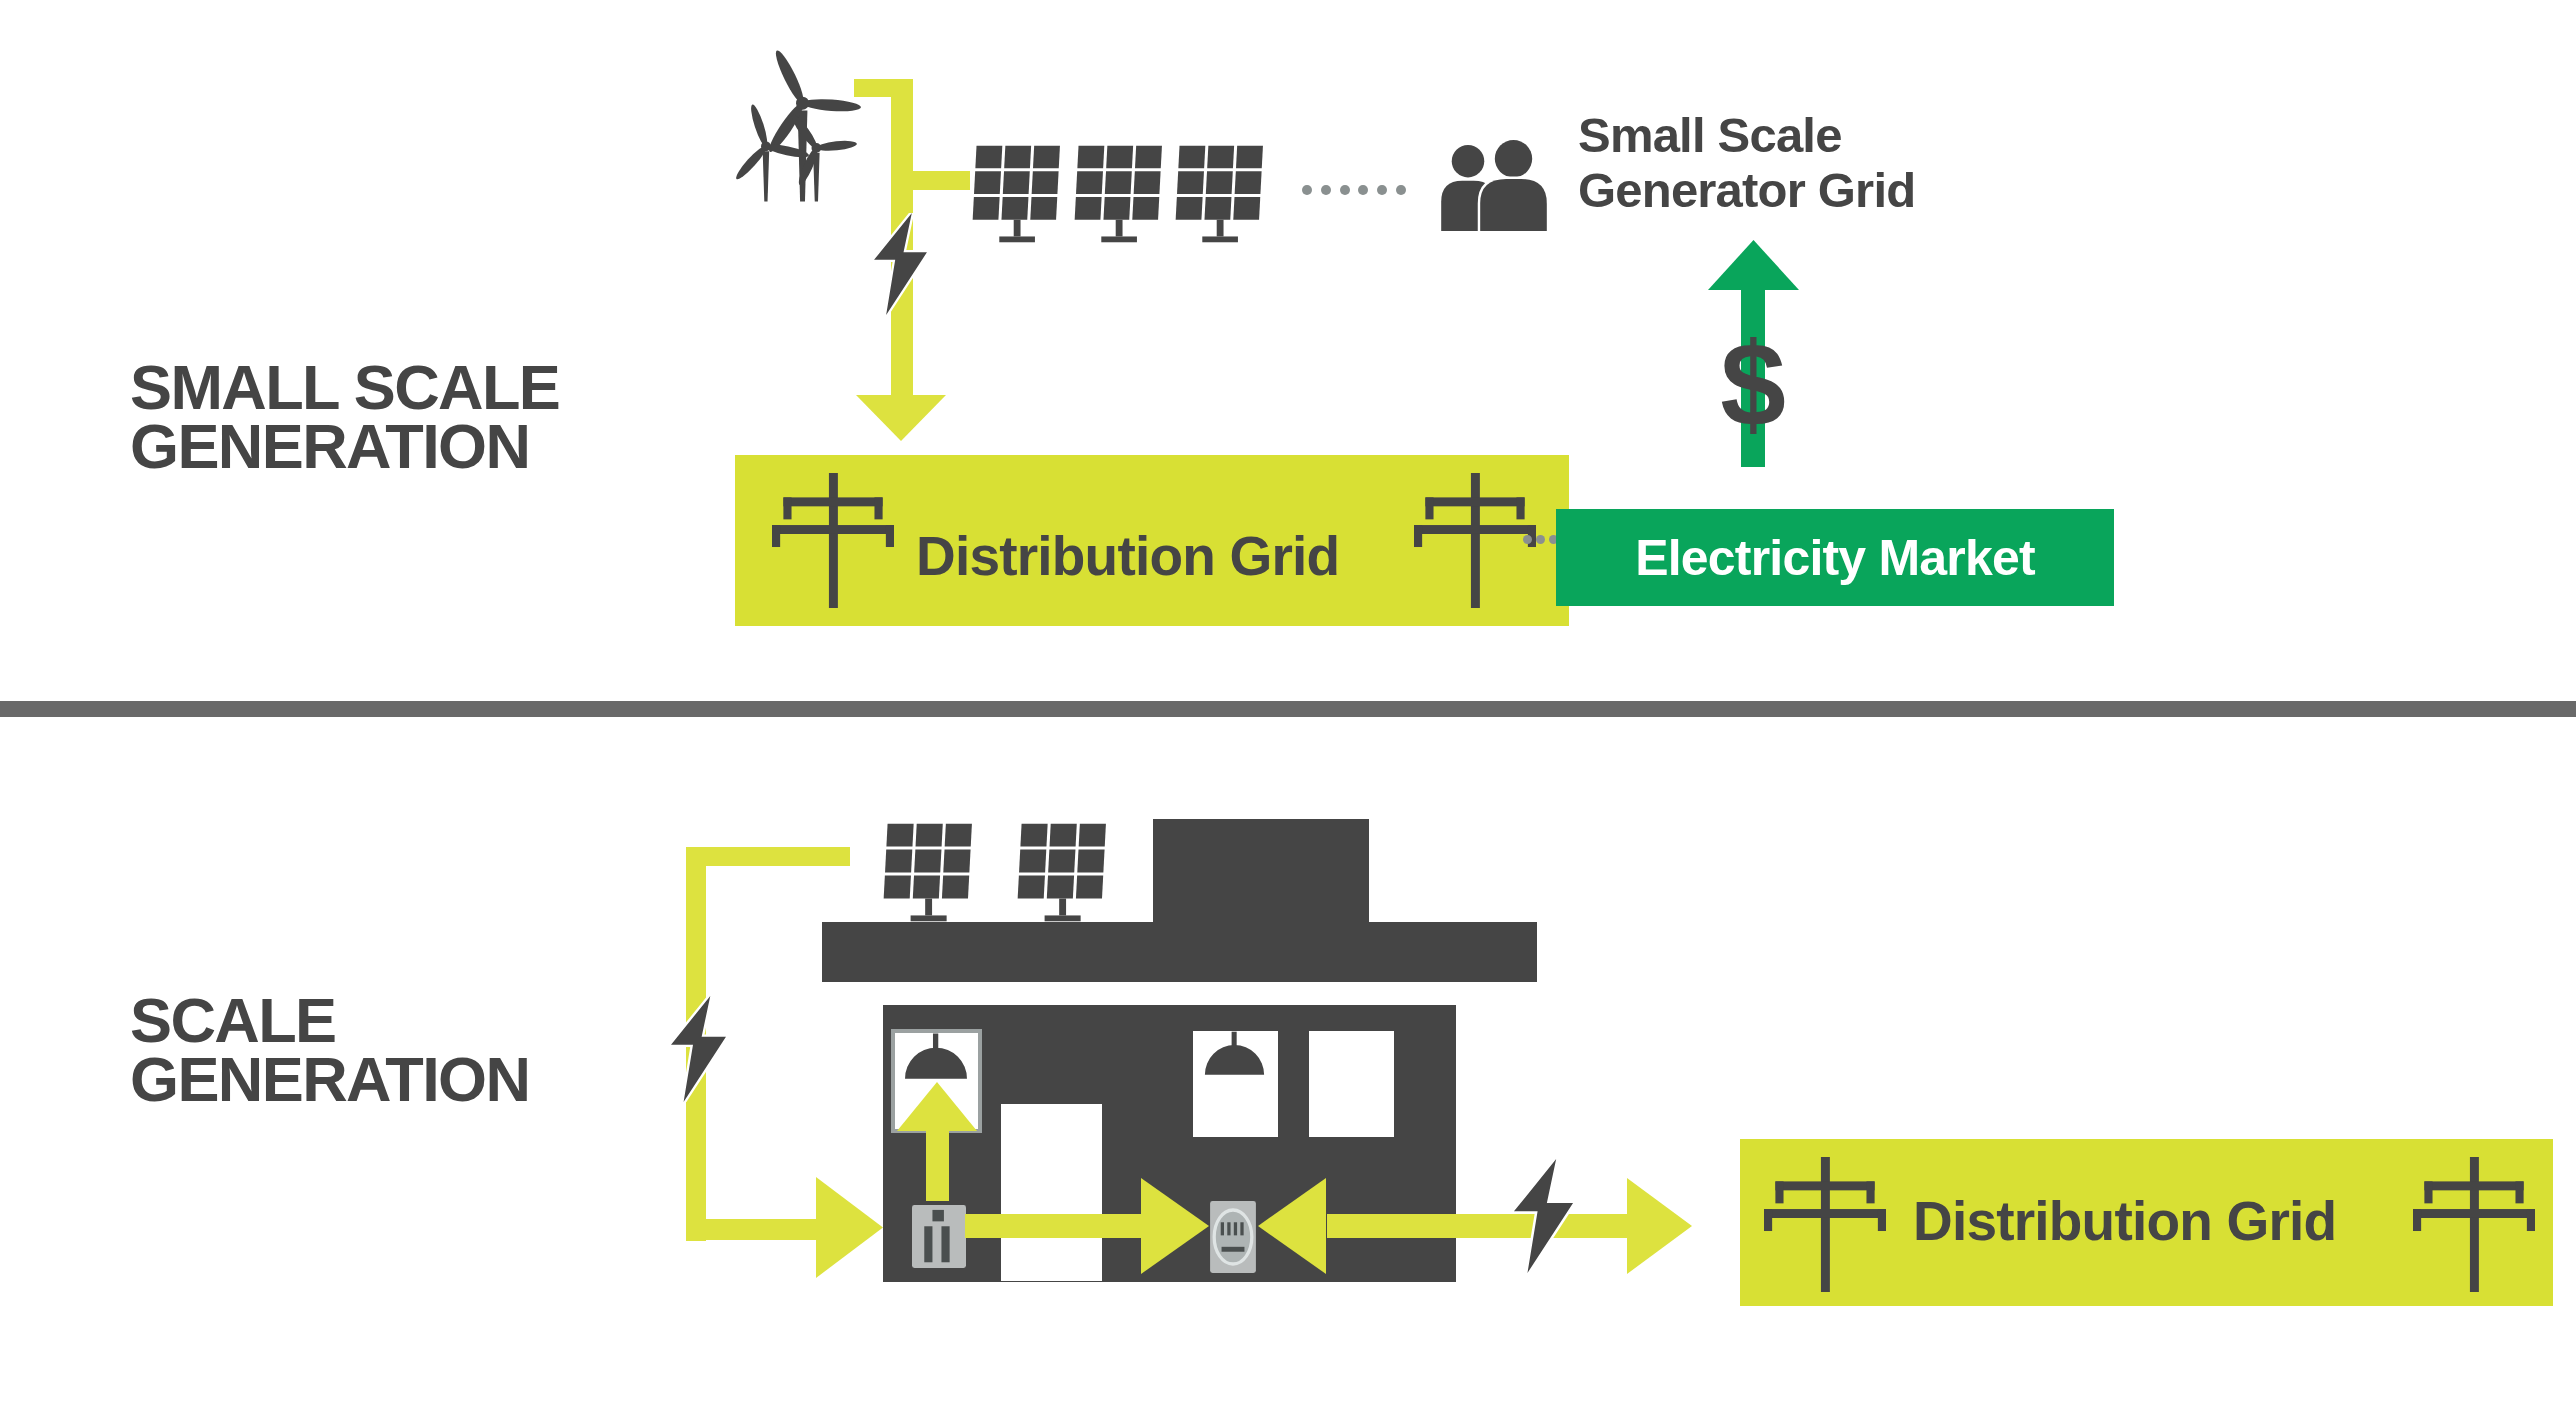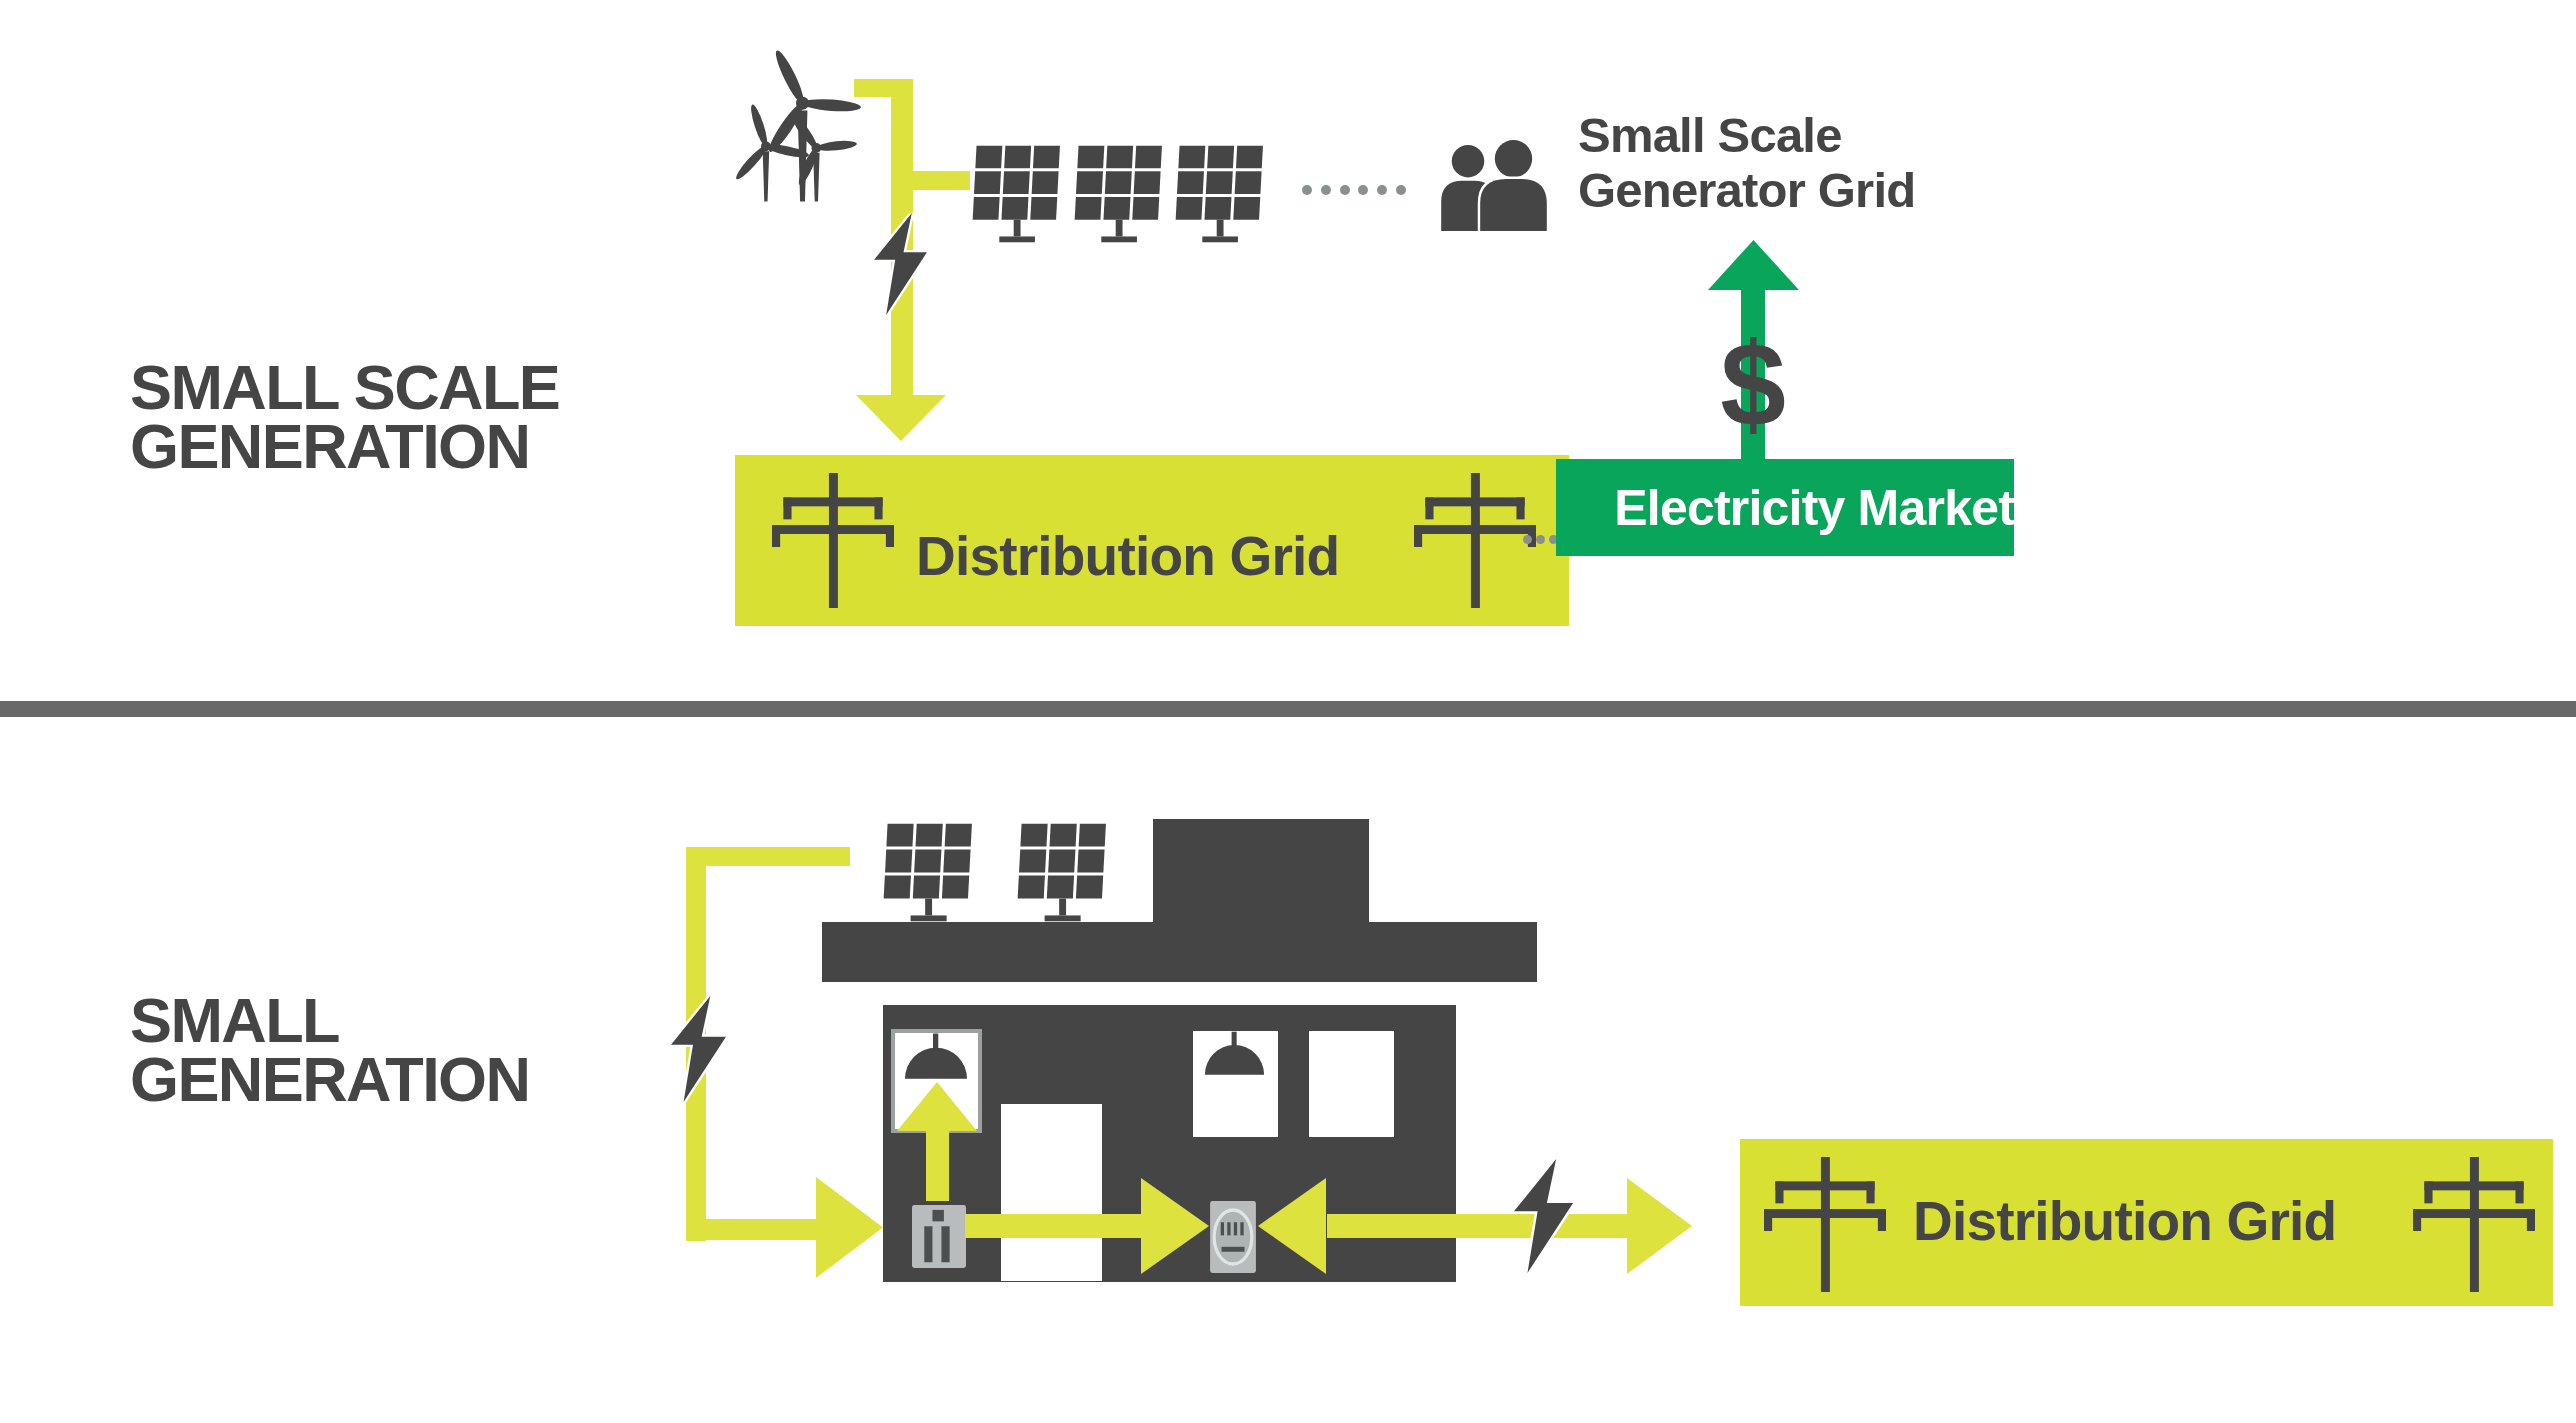--- a/index.html
+++ b/index.html
@@ -186,28 +186,28 @@
         <use href="#pole"></use>
       </svg>
   </div>
 
   <div>
     <div class="abs dot" style="left:1523px;top:535px;width:9px;height:9px;"></div>
     <div class="abs dot" style="left:1536px;top:535px;width:9px;height:9px;"></div>
     <div class="abs dot" style="left:1549px;top:535px;width:9px;height:9px;"></div>
   </div>
 
-  <div class="abs market-box" style="left:1556px;top:459px;width:458px;height:97px;justify-content:flex-end;">
+  <div class="abs market-box" style="left:1556px;top:509px;width:558px;height:97px;">
     <div class="market-label">Electricity Market</div>
   </div>
 
   <div class="abs divider" style="left:0;top:701px;width:2576px;height:16.3px;"></div>
 
   <div class="abs section-title" style="left:130px;top:991px;">
-    <span>SMALL</span>
+    <span>SCALE</span>
     <span>GENERATION</span>
   </div>
 
   <div class="abs ybar" style="left:686px;top:847px;width:164px;height:18.7px;"></div>
   <div class="abs ybar" style="left:686px;top:847px;width:20.3px;height:394px;"></div>
   <div class="abs ybar" style="left:686px;top:1219px;width:132px;height:21px;"></div>
   <div class="abs yhead-right" style="left:816px;top:1177px;width:67px;height:101px;"></div>
   <svg class="abs" style="left:660px;top:996px;" width="77" height="106" viewBox="0 0 90 135">
       <use href="#bolt"></use>
     </svg>

